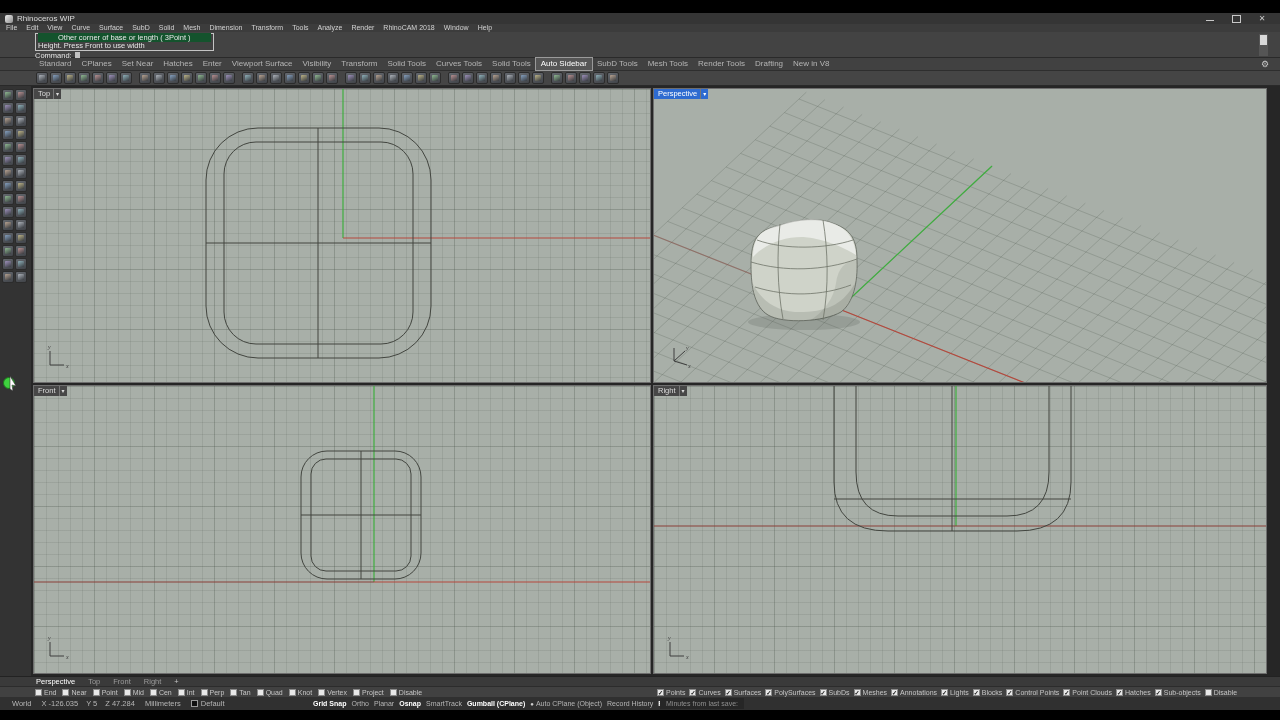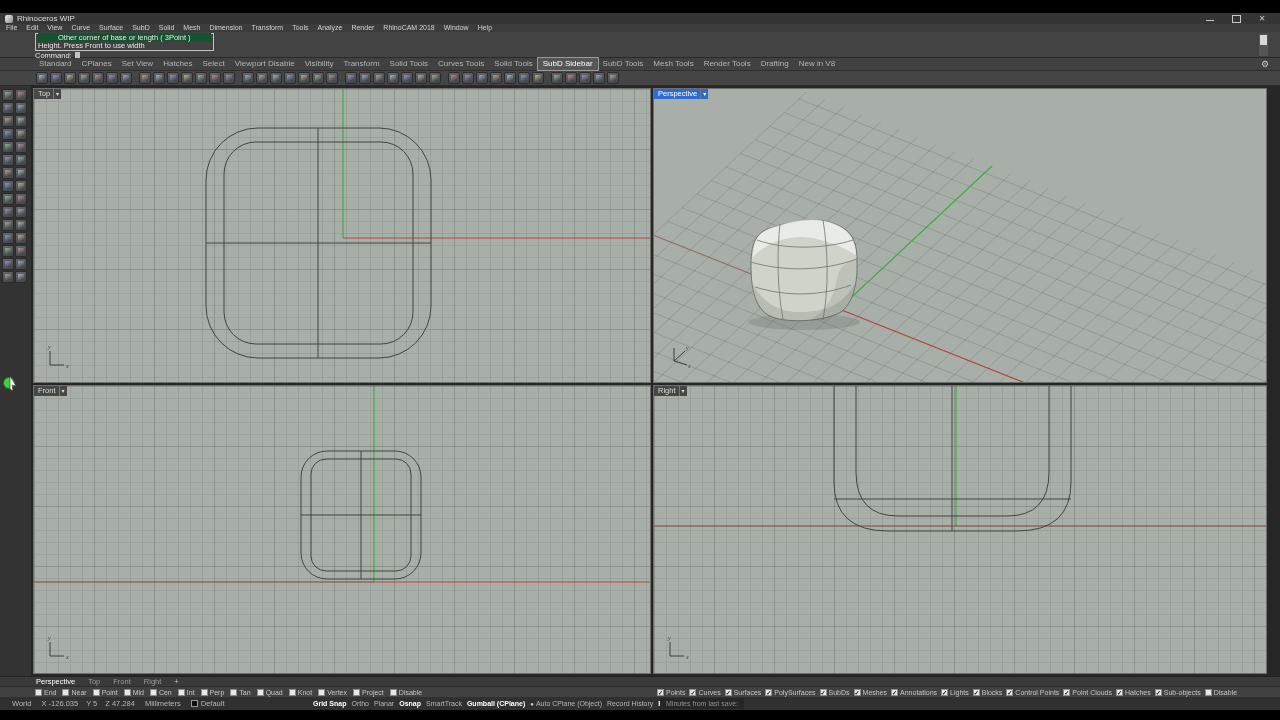--- a/index.html
+++ b/index.html
@@ -126,30 +126,30 @@
     </div>
     <div class="cmd-line" id="cmd-prompt-line"><span>Command:</span><span id="cmd-caret"></span></div>
     <div id="cmd-scroll">
         <div id="cmd-thumb"></div>
       </div>
   </div>
 
   <div id="tabrow" class="abs">
       <span class="ttab">Standard</span>
       <span class="ttab">CPlanes</span>
-      <span class="ttab">Set View</span>
+      <span class="ttab">Set Near</span>
       <span class="ttab">Hatches</span>
-      <span class="ttab">Select</span>
-      <span class="ttab">Viewport Disable</span>
+      <span class="ttab">Enter</span>
+      <span class="ttab">Viewport Surface</span>
       <span class="ttab">Visibility</span>
       <span class="ttab">Transform</span>
       <span class="ttab">Solid Tools</span>
       <span class="ttab">Curves Tools</span>
       <span class="ttab">Solid Tools</span>
-      <span class="ttab active">SubD Sidebar</span>
+      <span class="ttab active">Auto Sidebar</span>
       <span class="ttab">SubD Tools</span>
       <span class="ttab">Mesh Tools</span>
       <span class="ttab">Render Tools</span>
       <span class="ttab">Drafting</span>
       <span class="ttab">New in V8</span>
     </div>
   <span id="gear" class="abs">⚙</span>
 
   <div id="toolbar" class="abs">
       <div class="tbicon">

